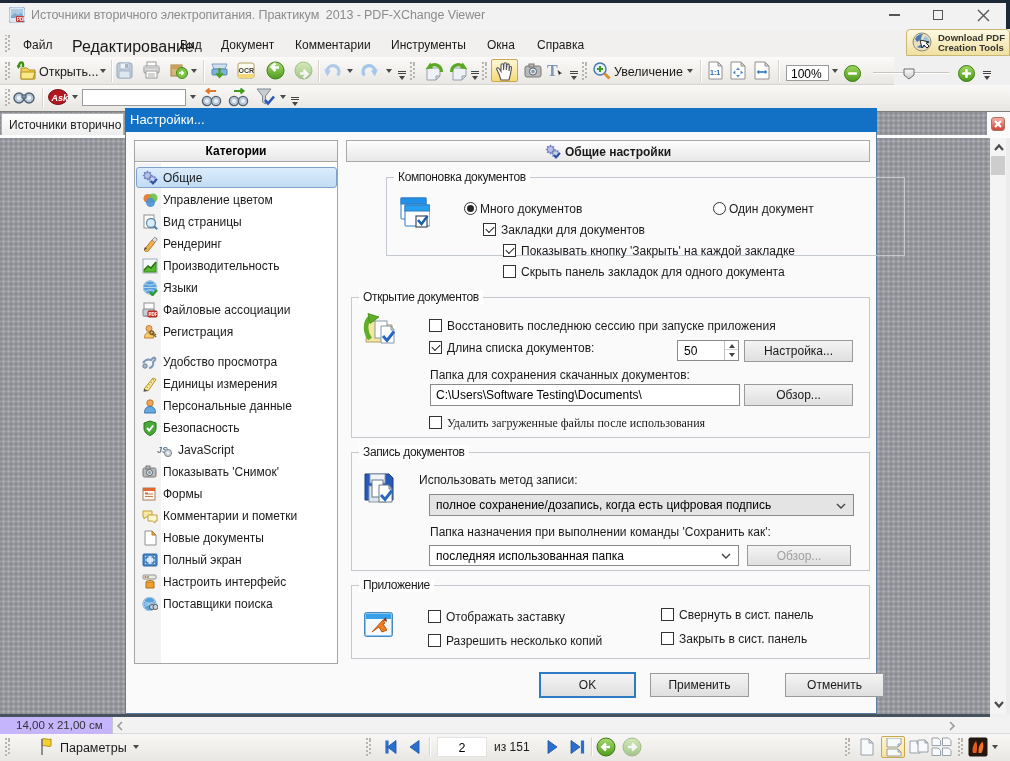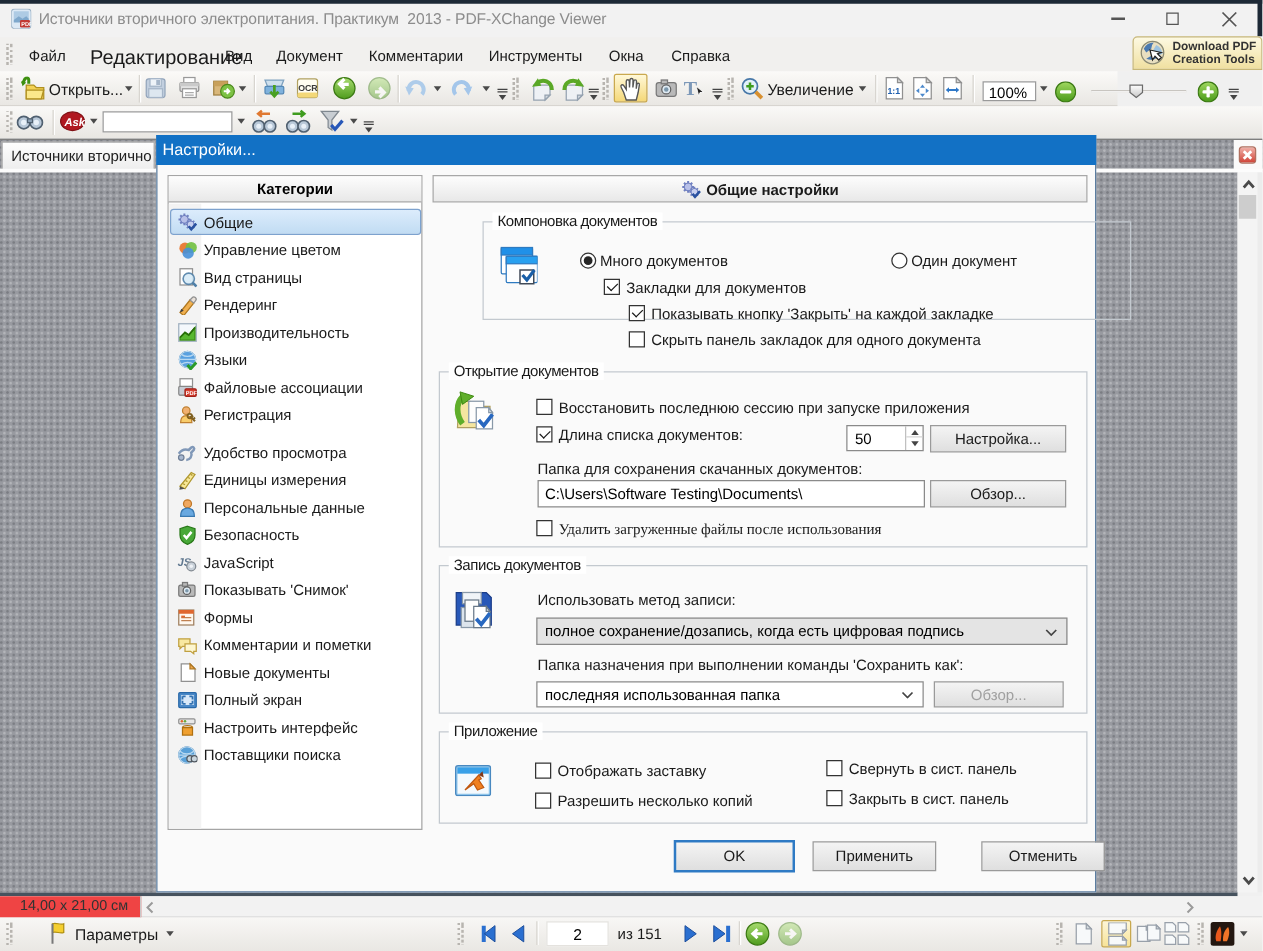--- a/index.html
+++ b/index.html
@@ -311,21 +311,21 @@
       <path d="M2 8 L6 3.5 L10 8" stroke="#4a4a4a" stroke-width="2.2" fill="none"></path>
     </svg>
  <div class="abs" style="left:1px;top:18px;width:14px;height:19px;background:#cdcdcd;"></div>
  <svg class="abs" style="left:3px;top:562px;" width="12" height="10">
       <path d="M2 2 L6 6.5 L10 2" stroke="#4a4a4a" stroke-width="2.2" fill="none"></path>
     </svg>
 </div>
 
 <div class="abs" style="left:0;top:714px;width:990px;height:3px;background:#46525e;"></div>
 <div class="abs" id="hscroll" style="left:0;top:717px;width:1010px;height:17px;background:#f2f2f2;border-bottom:1px solid #dcdcdc;">
- <div class="abs" style="left:0;top:0;width:113px;height:17px;background:#ef4444;border-right:1px solid #c8c8c8;">
+ <div class="abs" style="left:0;top:0;width:113px;height:17px;background:#c4b5fd;border-right:1px solid #c8c8c8;">
   <div class="abs" style="left:16px;top:2px;font-size:11.5px;color:#333;white-space:nowrap;">14,00 x 21,00 см</div>
  </div>
  <svg class="abs" style="left:116px;top:4px;" width="8" height="10">
       <path d="M6 1 L2 5 L6 9" stroke="#9a9a9a" stroke-width="1.6" fill="none"></path>
     </svg>
  <svg class="abs" style="left:948px;top:4px;" width="8" height="10">
       <path d="M2 1 L6 5 L2 9" stroke="#9a9a9a" stroke-width="1.6" fill="none"></path>
     </svg>
 </div>
 
@@ -511,21 +511,21 @@
             </svg></span>
           <span class="itx">Персональные данные</span>
         </div>
 <div class="item" style="top:276px;">
           <span class="iic" id="li11"><svg width="16" height="16">
               <path d="M8 1 l6 2 v5 c0 4 -3 6.5 -6 7.5 c-3 -1 -6 -3.5 -6 -7.5 v-5 z" fill="#48a838" stroke="#287818"></path>
               <path d="M5 8 l2.2 2.5 l4 -5" stroke="#fff" stroke-width="2" fill="none"></path>
             </svg></span>
           <span class="itx">Безопасность</span>
         </div>
-<div class="item" style="top:298px;">
+<div class="item" style="top:298px;margin-left:15px;">
           <span class="iic" id="li12"><svg width="16" height="16">
               <text x="0" y="11" font-size="9" font-weight="bold" font-style="italic" fill="#607890" font-family="Liberation Sans">JS</text>
               <circle cx="11" cy="11" r="3.6" fill="#c8d0d8" stroke="#808890"></circle>
               <circle cx="11" cy="11" r="1.4" fill="#eef2f6"></circle>
             </svg></span>
           <span class="itx">JavaScript</span>
         </div>
 <div class="item" style="top:320px;">
           <span class="iic" id="li13"><svg width="16" height="16">
               <rect x="1" y="4" width="13" height="9" rx="1.5" fill="#b9b9b9" stroke="#787878"></rect>
@@ -660,21 +660,21 @@
   <div class="glabel">Запись документов</div>
   <div class="abs" id="sic3" style="left:11px;top:19px;width:35px;height:34px;"><svg width="35" height="34">
           <path d="M2 2 h24 l4 4 v22 h-28 z" fill="#2858b8" stroke="#1a3c88"></path>
           <rect x="7" y="2" width="15" height="9" fill="#f0f4f8" stroke="#8898a8"></rect>
           <rect x="6" y="14" width="17" height="16" fill="#dce4ec" stroke="#8898a8"></rect>
           <rect x="9" y="8" width="11" height="17" fill="#fdfdfd" stroke="#687888"></rect>
           <path d="M16 13 h10 l3 4 v13 h-13 z" fill="#fff" stroke="#687888"></path>
           <path d="M26 13 l3 4 h-3 z" fill="#d8e0e8" stroke="#687888"></path>
           <path d="M18 23 l4 4.5 l7 -9" stroke="#2868c0" stroke-width="3" fill="none"></path>
         </svg></div>
-  <div class="abs txt" style="left:78px;top:20px;">Использовать метод записи:</div>
+  <div class="abs txt" style="left:67px;top:20px;">Использовать метод записи:</div>
   <div class="abs" style="left:77px;top:41px;width:425px;height:22px;background:#e4e4e4;border:1px solid #8a8a8a;font-size:12px;padding:3px 0 0 6px;white-space:nowrap;">полное сохранение/дозапись, когда есть цифровая подпись
    <svg style="position:absolute;right:7px;top:8px;" width="10" height="6">
           <path d="M1 1 L5 5 L9 1" stroke="#444" stroke-width="1.4" fill="none"></path>
         </svg>
   </div>
   <div class="abs txt" style="left:78px;top:72px;">Папка назначения при выполнении команды 'Сохранить как':</div>
   <div class="abs" style="left:77px;top:92px;width:310px;height:21px;background:#fff;border:1px solid #8a8a8a;font-size:12px;padding:3px 0 0 6px;white-space:nowrap;">последняя использованная папка
    <svg style="position:absolute;right:7px;top:7px;" width="10" height="6">
           <path d="M1 1 L5 5 L9 1" stroke="#444" stroke-width="1.4" fill="none"></path>
         </svg>

